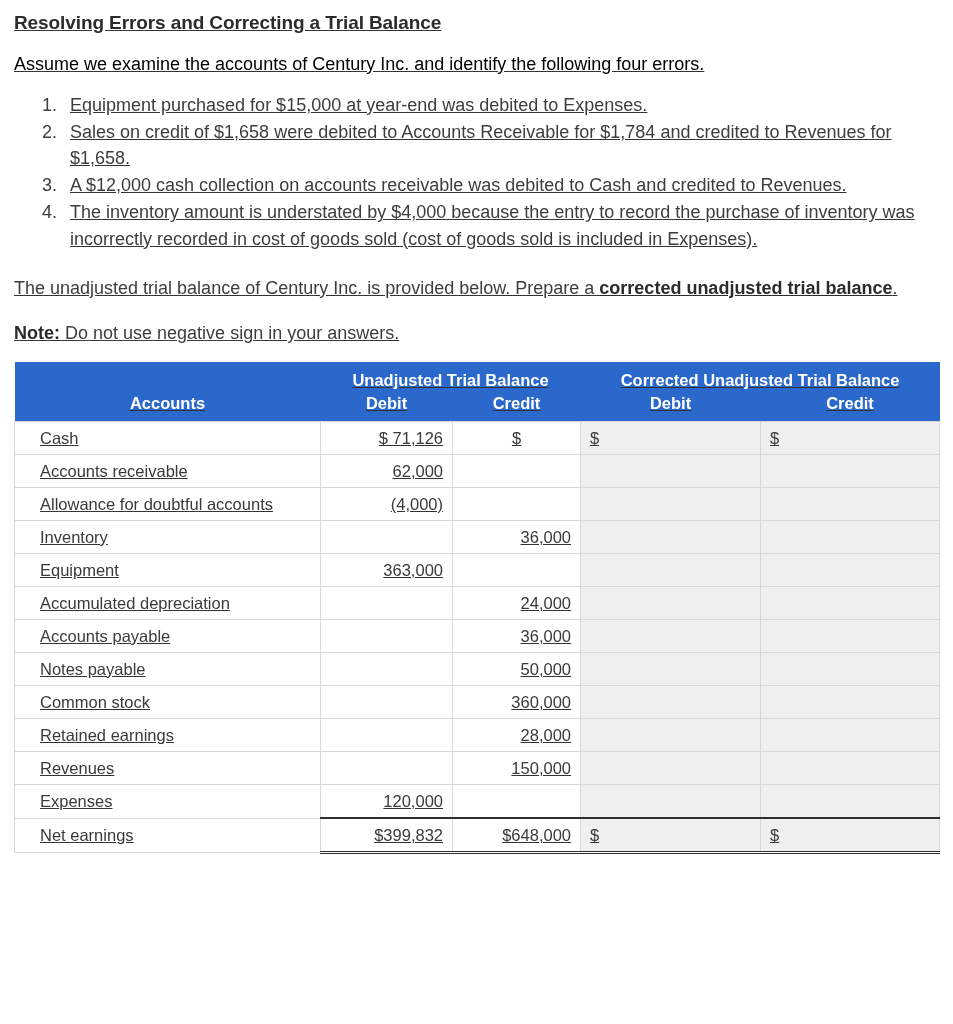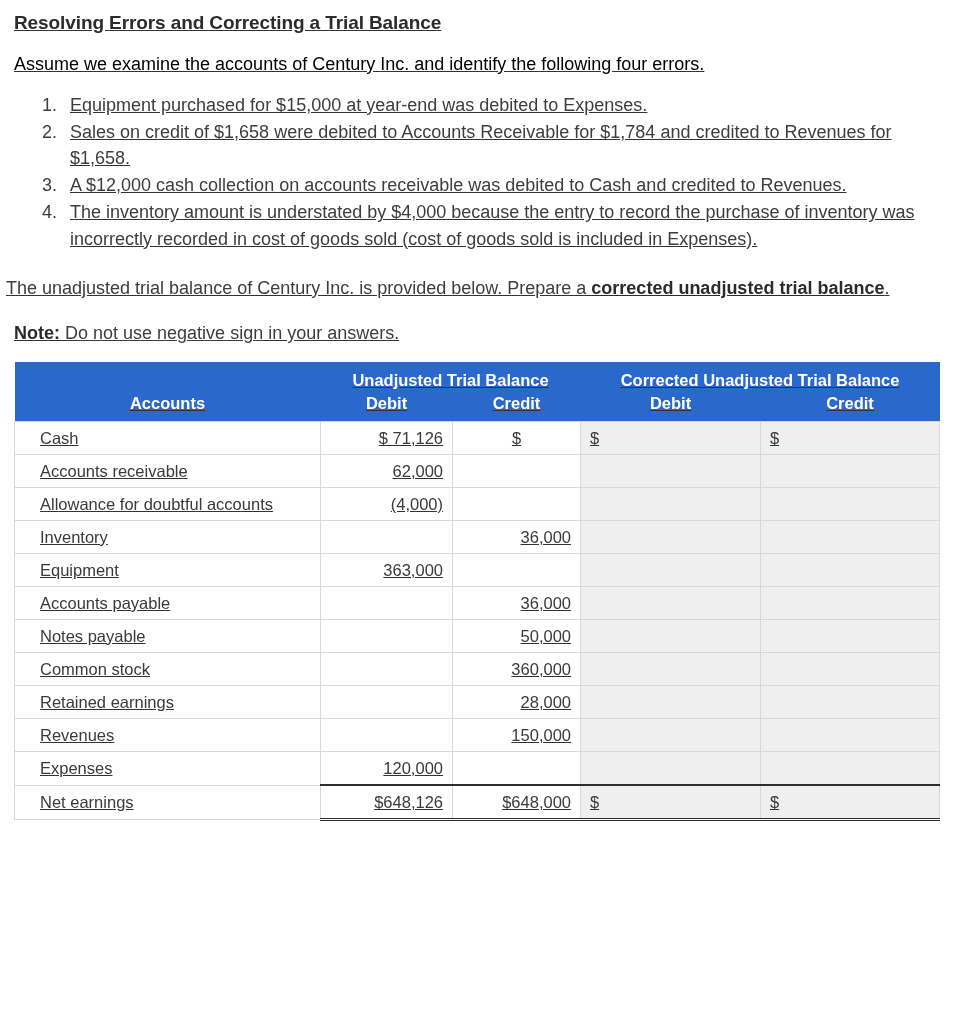--- a/index.html
+++ b/index.html
@@ -42,21 +42,21 @@
     line-height: 1.45;
   }
   ol.errors li {
     margin-bottom: 1px;
     padding-left: 8px;
     width: 880px;
   }
   .para {
     font-size: 18px;
     color: #3d3d3d;
-    margin: 24px 14px 0 6px;
+    margin: 24px 14px 0 14px;
     line-height: 1.42;
     width: 900px;
   }
   .para b.ul {
     font-weight: bold;
     text-decoration: underline;
     color: #2b2b2b;
   }
   .note {
     font-size: 18px;
@@ -210,20 +210,27 @@
           <td class="corr dollar-left"></td>
         </tr>
         <tr>
           <td class="acct">Equipment</td>
           <td class="num">363,000</td>
           <td class="num"></td>
           <td class="corr dollar-left"></td>
           <td class="corr dollar-left"></td>
         </tr>
         <tr>
+          <td class="acct">Accumulated depreciation</td>
+          <td class="num"></td>
+          <td class="num">24,000</td>
+          <td class="corr dollar-left"></td>
+          <td class="corr dollar-left"></td>
+        </tr>
+        <tr>
           <td class="acct">Accounts payable</td>
           <td class="num"></td>
           <td class="num">36,000</td>
           <td class="corr dollar-left"></td>
           <td class="corr dollar-left"></td>
         </tr>
         <tr>
           <td class="acct">Notes payable</td>
           <td class="num"></td>
           <td class="num">50,000</td>
@@ -253,21 +260,21 @@
         </tr>
         <tr>
           <td class="acct">Expenses</td>
           <td class="num">120,000</td>
           <td class="num"></td>
           <td class="corr dollar-left"></td>
           <td class="corr dollar-left"></td>
         </tr>
         <tr class="total">
           <td class="acct">Net earnings</td>
-          <td class="num">$648,126</td>
+          <td class="num">$399,832</td>
           <td class="num">$648,000</td>
           <td class="corr dollar-left">$</td>
           <td class="corr dollar-left">$</td>
         </tr>
       </tbody>
   </table>
 
 </div>
 
 </body></html>

